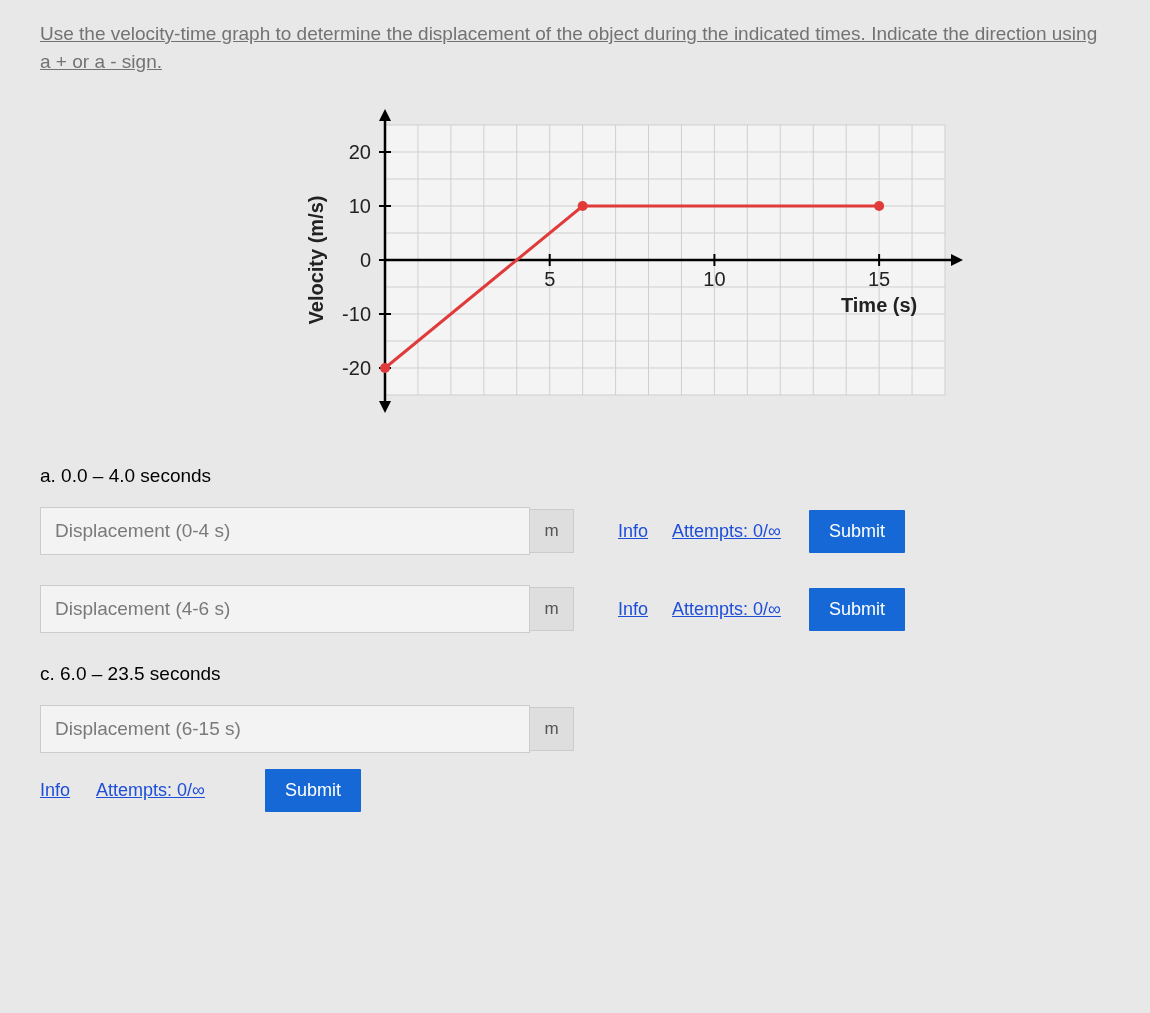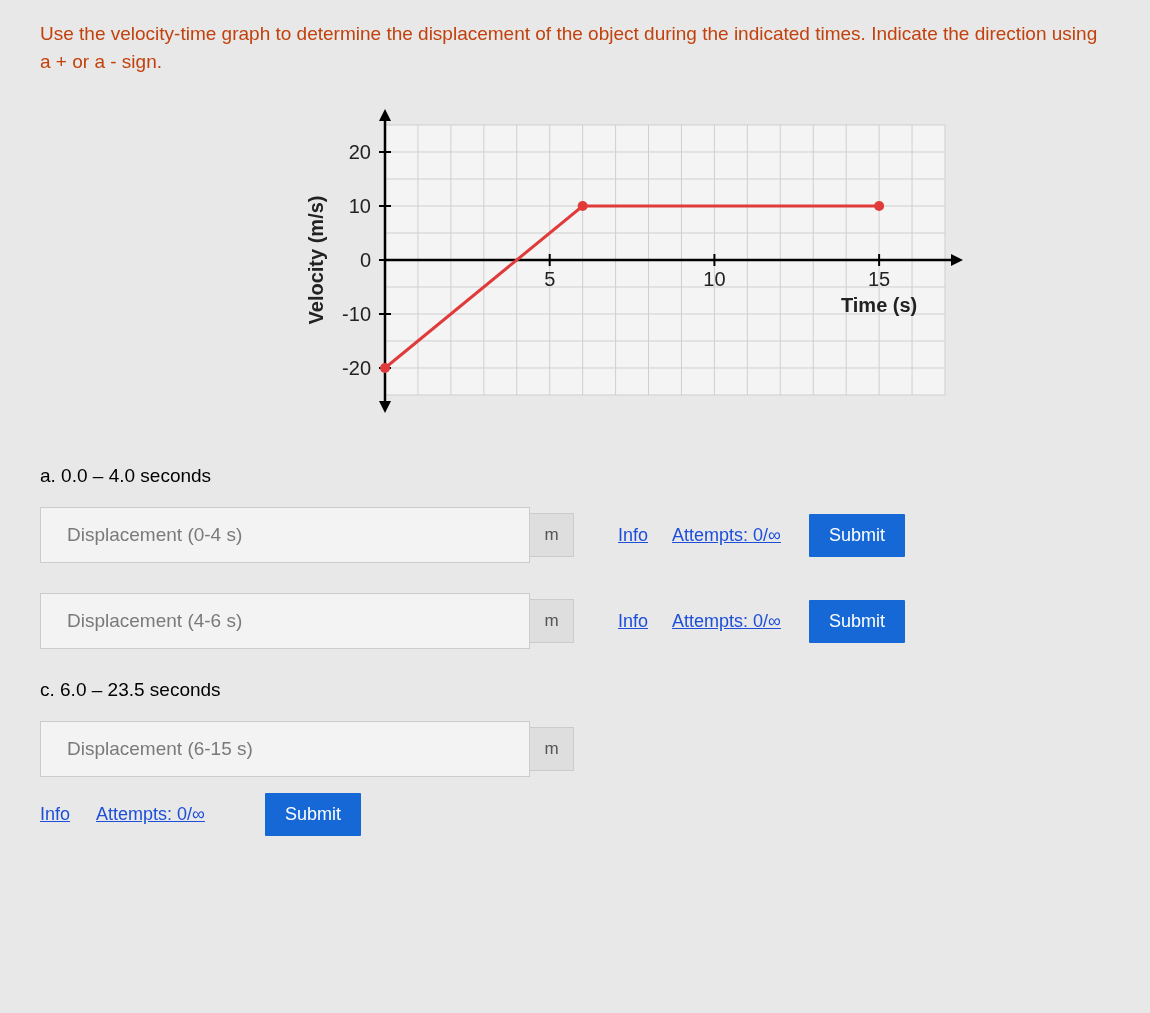--- a/index.html
+++ b/index.html
@@ -6,22 +6,23 @@
     body {
       font-family: -apple-system, BlinkMacSystemFont, "Segoe UI", Arial, sans-serif;
       background: #e8e8e8;
       padding: 20px 40px;
       color: #444;
       width: 1150px;
     }
     .instructions {
       font-size: 19px;
       line-height: 1.45;
-      color: #c2410c;
+      color: #737373;
       margin-bottom: 30px;
+      text-decoration: underline;
     }
     .chart-area {
       display: flex;
       justify-content: center;
       margin-bottom: 40px;
       margin-left: 120px;
     }
     .question-block {
       margin-bottom: 30px;
     }
@@ -34,26 +35,26 @@
       display: flex;
       align-items: center;
       gap: 14px;
     }
     .input-wrap {
       display: flex;
       align-items: center;
     }
     .text-input {
       font-size: 19px;
-      padding: 10px 26px;
+      padding: 10px 14px;
       border: 1px solid #ccc;
       background: #f3f3f3;
       color: #666;
       width: 490px;
-      height: 56px;
+      height: 48px;
     }
     .text-input::placeholder { color: #7a7a7a; }
     .unit-box {
       background: #dedede;
       border: 1px solid #ccc;
       border-left: none;
       height: 44px;
       width: 44px;
       display: flex;
       align-items: center;

